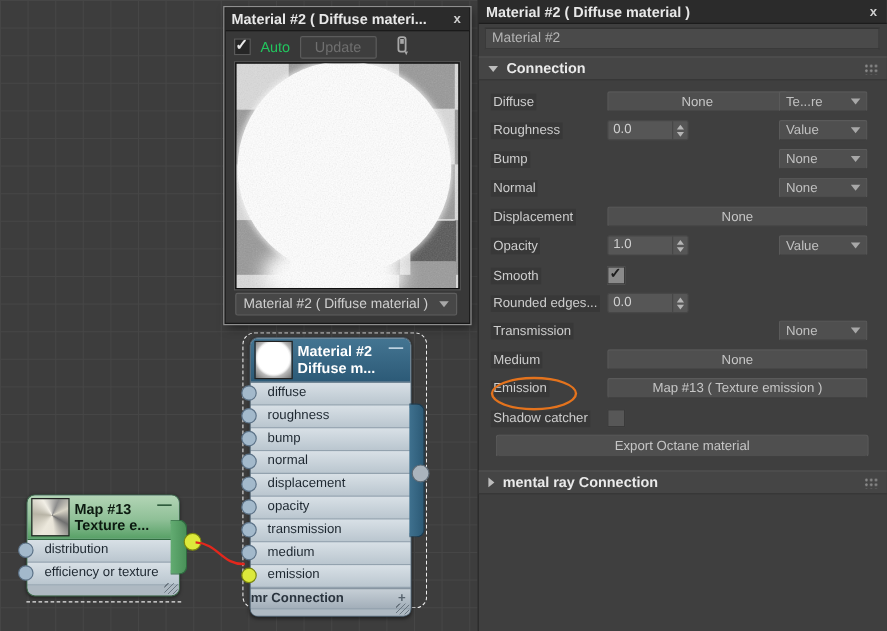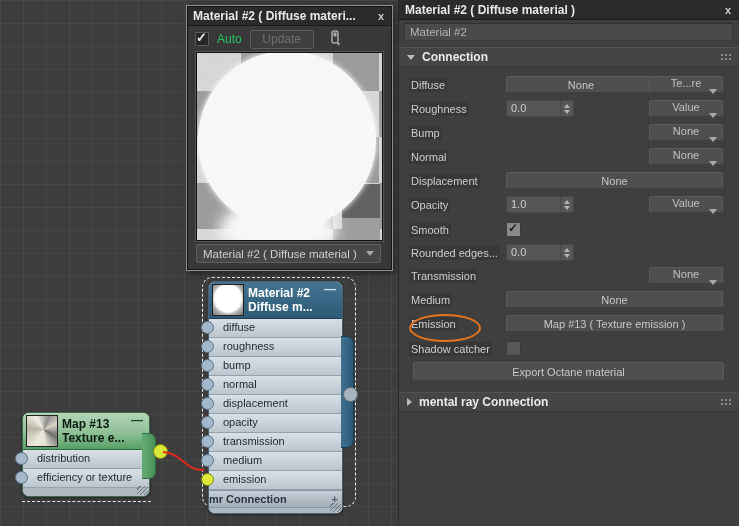--- a/index.html
+++ b/index.html
@@ -112,21 +112,21 @@
   .prow{position:absolute;left:10px;width:321px;height:17px;display:flex;align-items:center;}
   .plabel{width:97px;font-size:11px;color:#cdcdcd;white-space:nowrap;flex:0 0 auto;}
   .plabel span{background:rgba(0,0,0,.10);padding:1px 2px;}
   .pctrl{width:217px;display:flex;align-items:center;position:relative;height:17px;flex:0 0 auto;}
   .btn{background:#4f4f4f;border:1px solid #5a5a5a;border-bottom-color:#404040;border-radius:2px;
     color:#c6c6c6;font-size:11px;text-align:center;height:17px;line-height:16px;box-sizing:border-box;}
   .btn.wide{width:217px;}
   .btn.short{width:150px;}
   .dropdown{position:absolute;right:0;width:74px;height:17px;box-sizing:border-box;
     background:#4f4f4f;border:1px solid #5a5a5a;border-bottom-color:#404040;border-radius:2px;
-    color:#c0c0c0;font-size:11px;display:flex;align-items:center;padding:0 5px;flex-direction:column;}
+    color:#c0c0c0;font-size:11px;display:flex;align-items:center;padding:0 5px;}
   .dd-arrow{width:0;height:0;border-left:4px solid transparent;border-right:4px solid transparent;border-top:5px solid #a8a8a8;}
   .dropdown .dd-arrow{margin-left:auto;}
   .spinner{width:68px;height:17px;display:flex;box-sizing:border-box;background:#565656;border:1px solid #474747;border-radius:2px;}
   .spin-val{flex:1;font-size:11px;color:#cfcfcf;line-height:15px;padding-left:4px;}
   .spin-arrows{width:12px;border-left:1px solid #474747;display:flex;flex-direction:column;align-items:center;justify-content:center;gap:2px;}
   .spin-up{width:0;height:0;border-left:3px solid transparent;border-right:3px solid transparent;border-bottom:4px solid #b5b5b5;}
   .spin-dn{width:0;height:0;border-left:3px solid transparent;border-right:3px solid transparent;border-top:4px solid #b5b5b5;}
   .pcheck{width:13px;height:13px;background:#575757;border:1px solid #3a3a3a;position:relative;box-sizing:content-box;}
   .pcheck.checked{background:#8a8a8a;}
   .pcheck.checked::after{content:"✓";position:absolute;left:1px;top:-2px;color:#1c1c1c;font-size:12px;font-weight:bold;}

